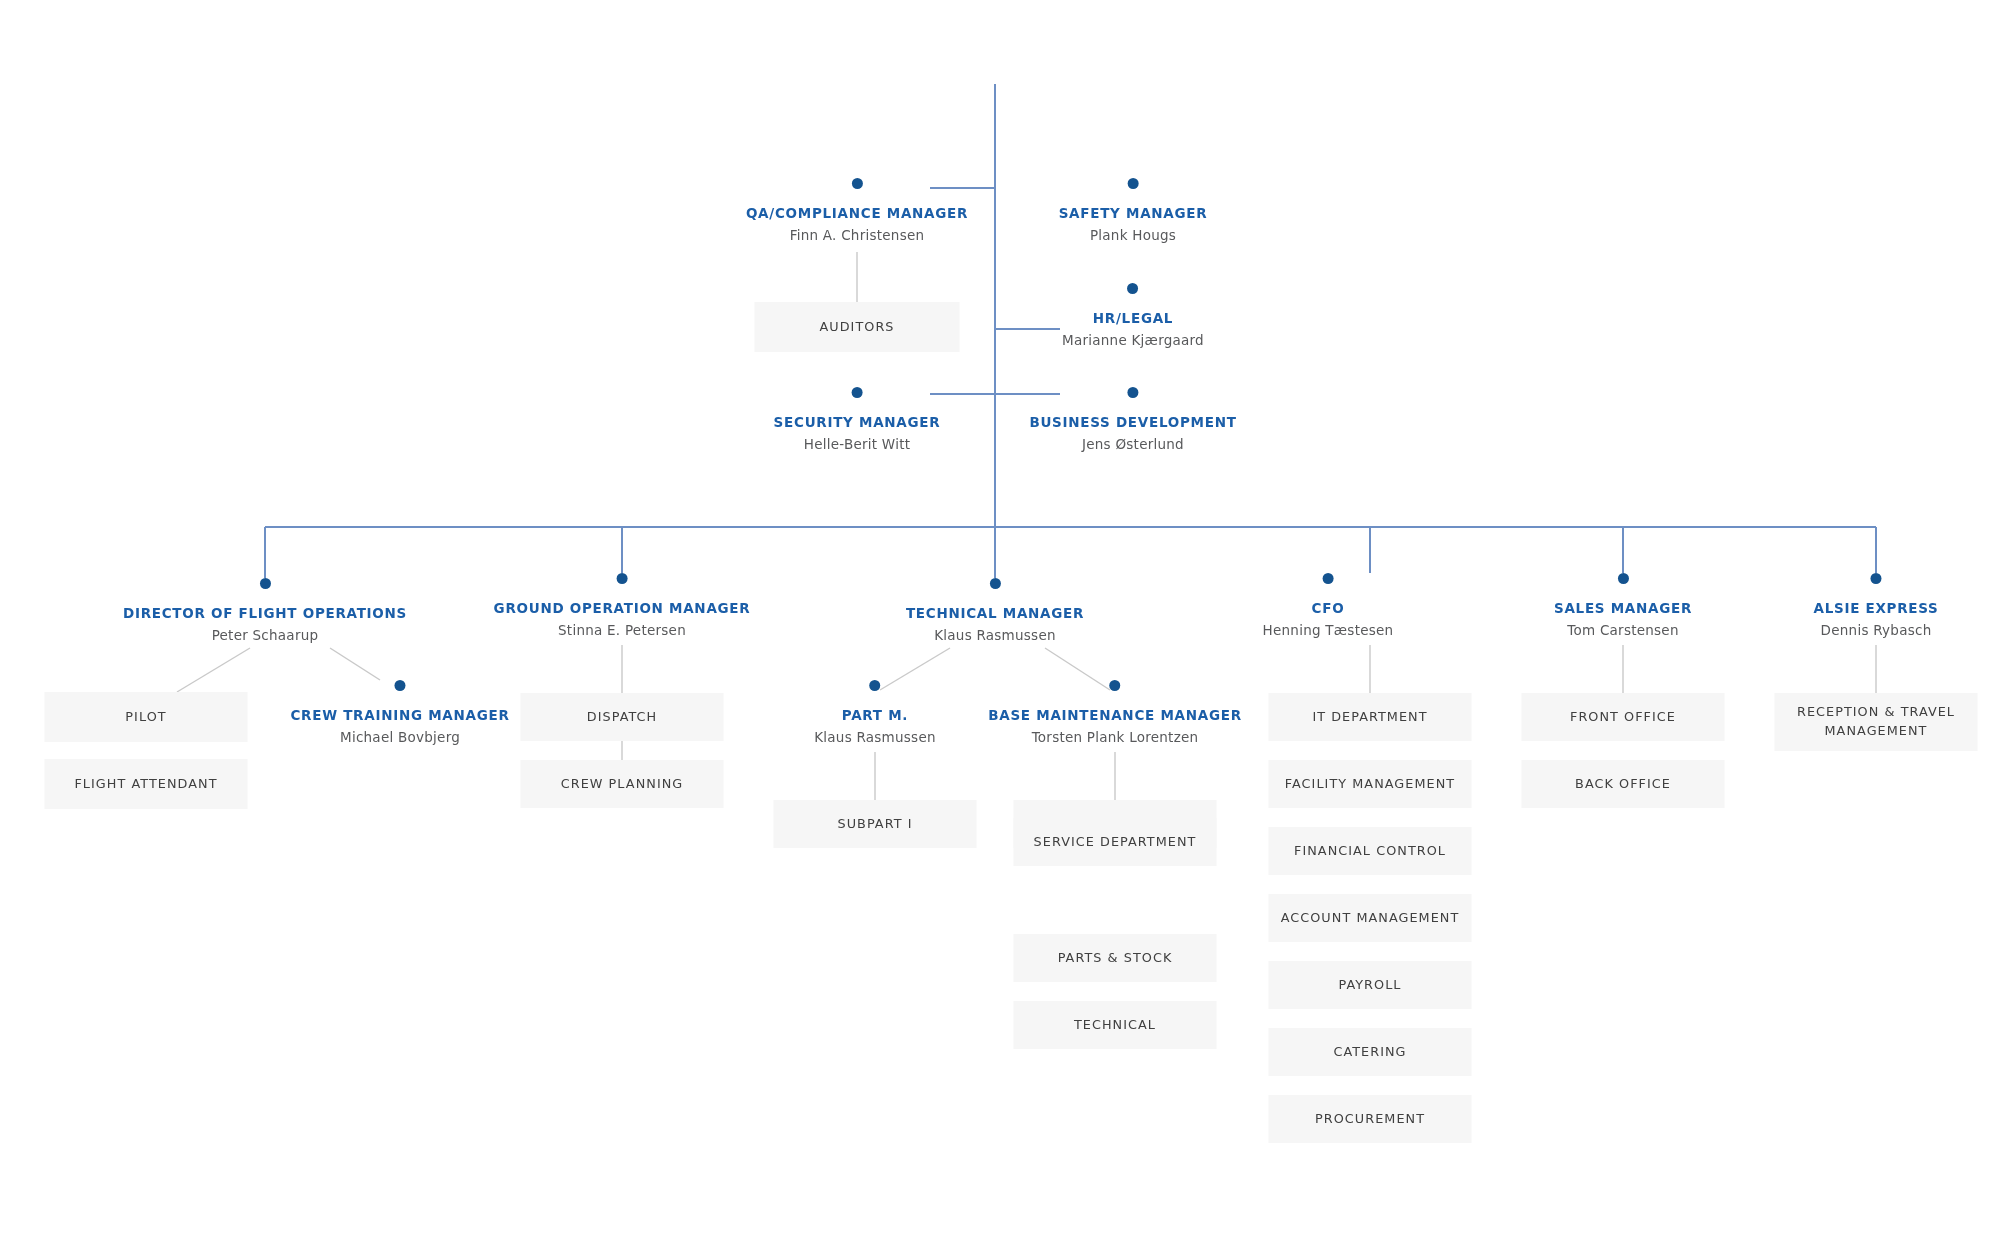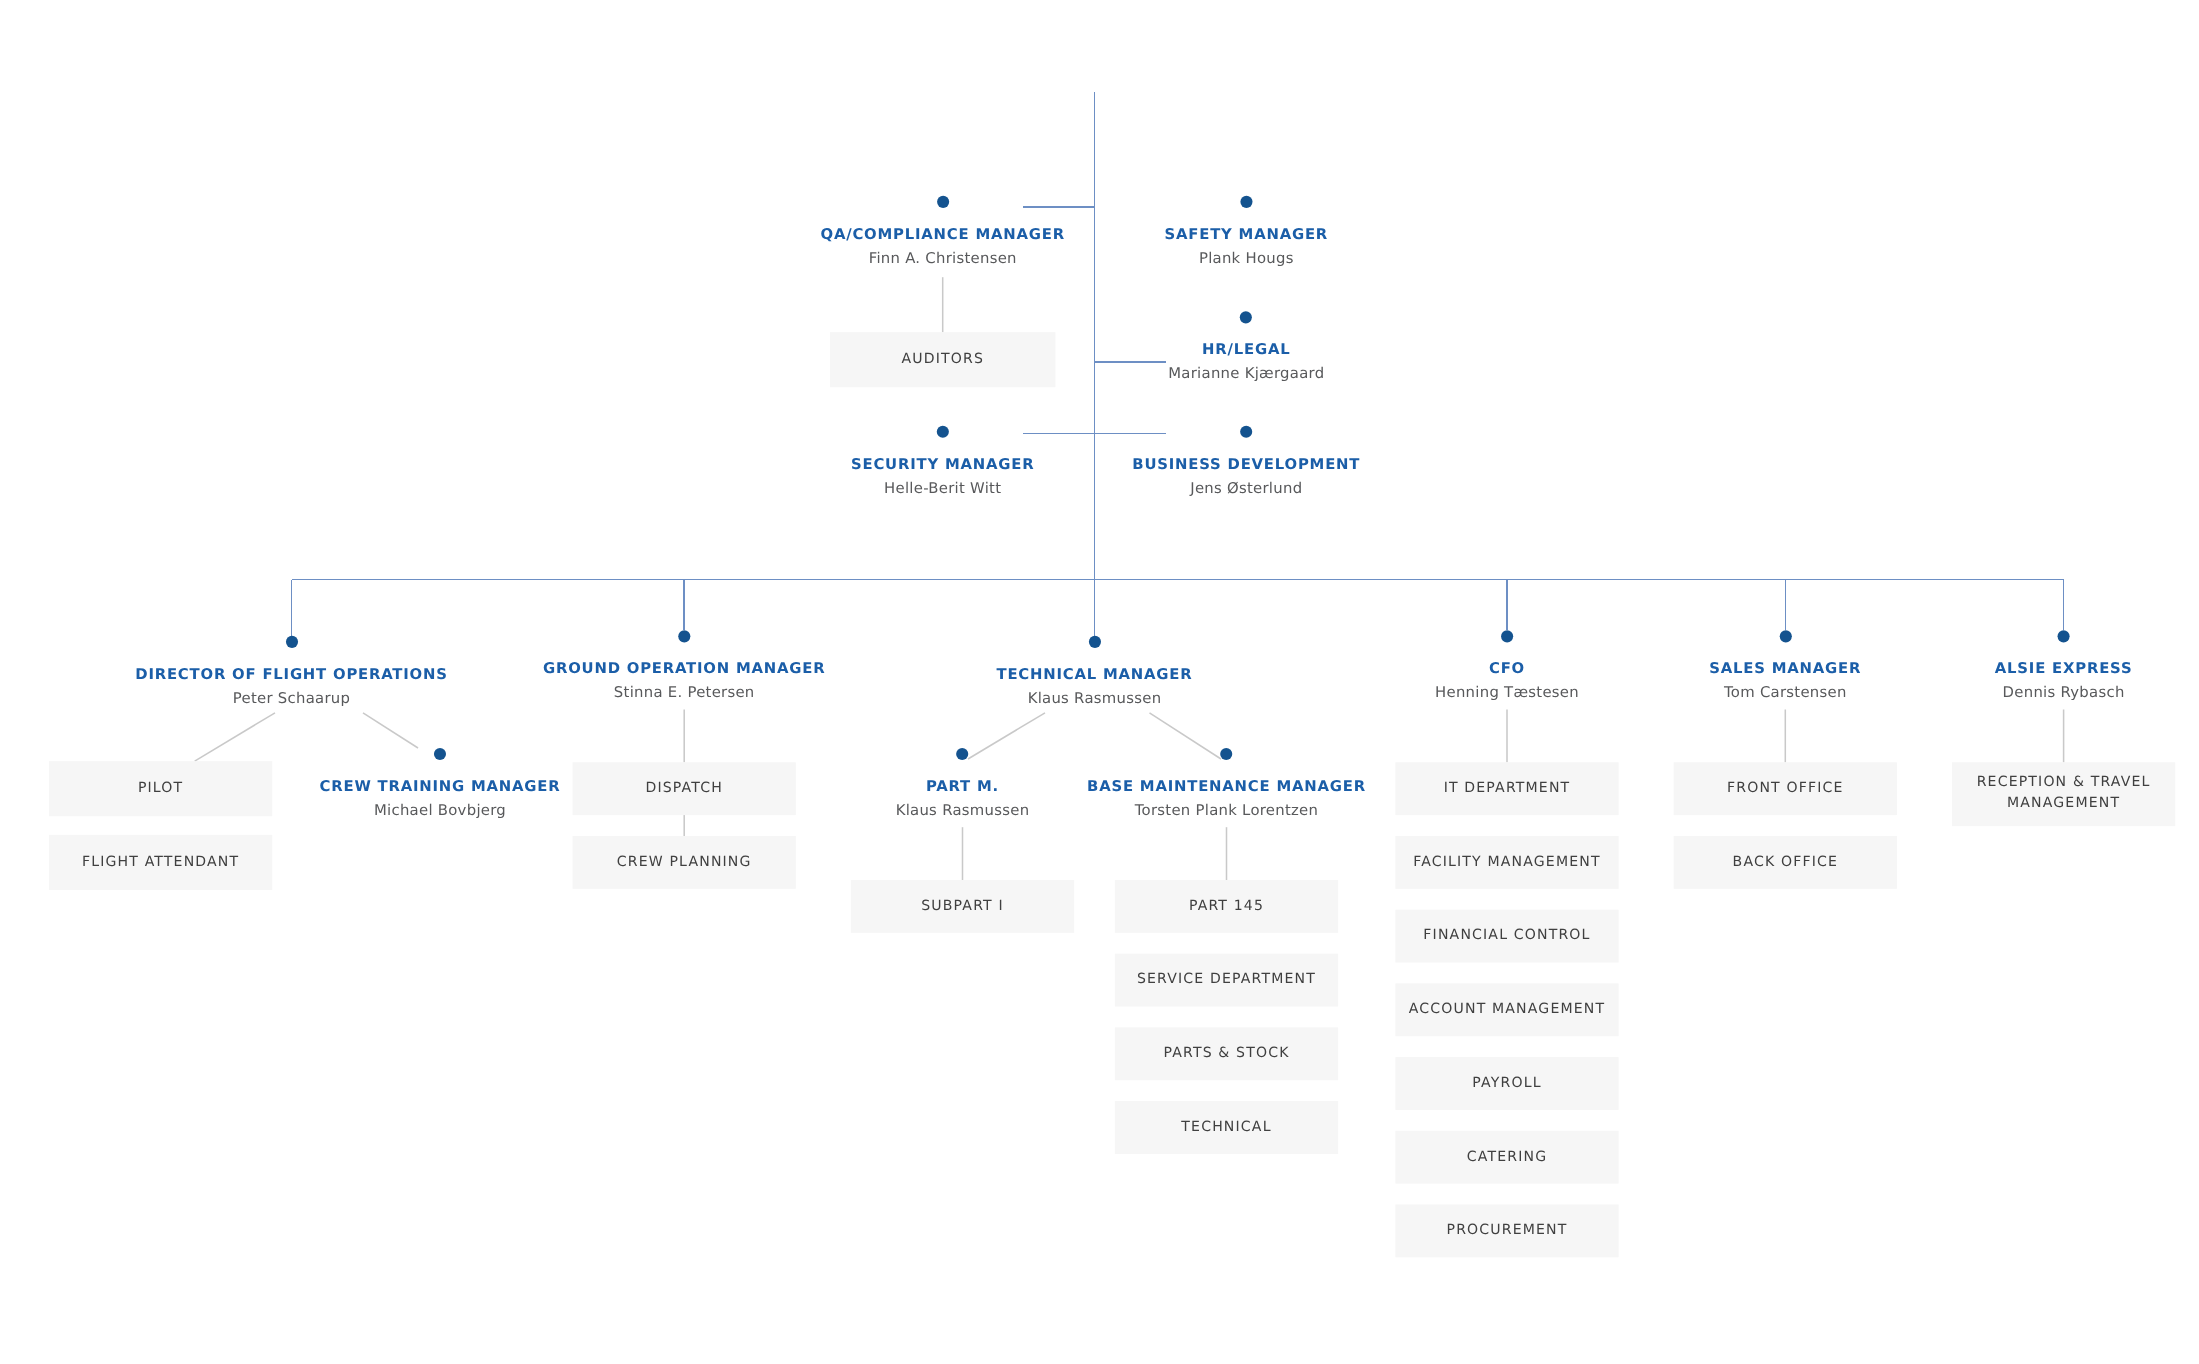--- a/index.html
+++ b/index.html
@@ -170,31 +170,31 @@
     <div class="nname">Torsten Plank Lorentzen</div>
   </div>
 
   <div class="box" style="left:875px;top:800px;width:203px;height:48px;">
     <span>SUBPART I</span>
   </div>
 
   <div class="box" style="left:1115px;top:800px;width:203px;height:48px;">
     <span>PART 145</span>
   </div>
-  <div class="box" style="left:1115px;top:867px;width:203px;height:48px;">
+  <div class="box" style="left:1115px;top:818px;width:203px;height:48px;">
     <span>SERVICE DEPARTMENT</span>
   </div>
   <div class="box" style="left:1115px;top:934px;width:203px;height:48px;">
     <span>PARTS &amp; STOCK</span>
   </div>
   <div class="box" style="left:1115px;top:1001px;width:203px;height:48px;">
     <span>TECHNICAL</span>
   </div>
 
-  <div class="node" style="left:1370px;top:573px;">
+  <div class="node" style="left:1328px;top:573px;">
     <div class="dot"></div>
     <div class="ntitle">CFO</div>
     <div class="nname">Henning Tæstesen</div>
   </div>
 
   <div class="box" style="left:1370px;top:693px;width:203px;height:48px;">
     <span>IT DEPARTMENT</span>
   </div>
   <div class="box" style="left:1370px;top:760px;width:203px;height:48px;">
     <span>FACILITY MANAGEMENT</span>

